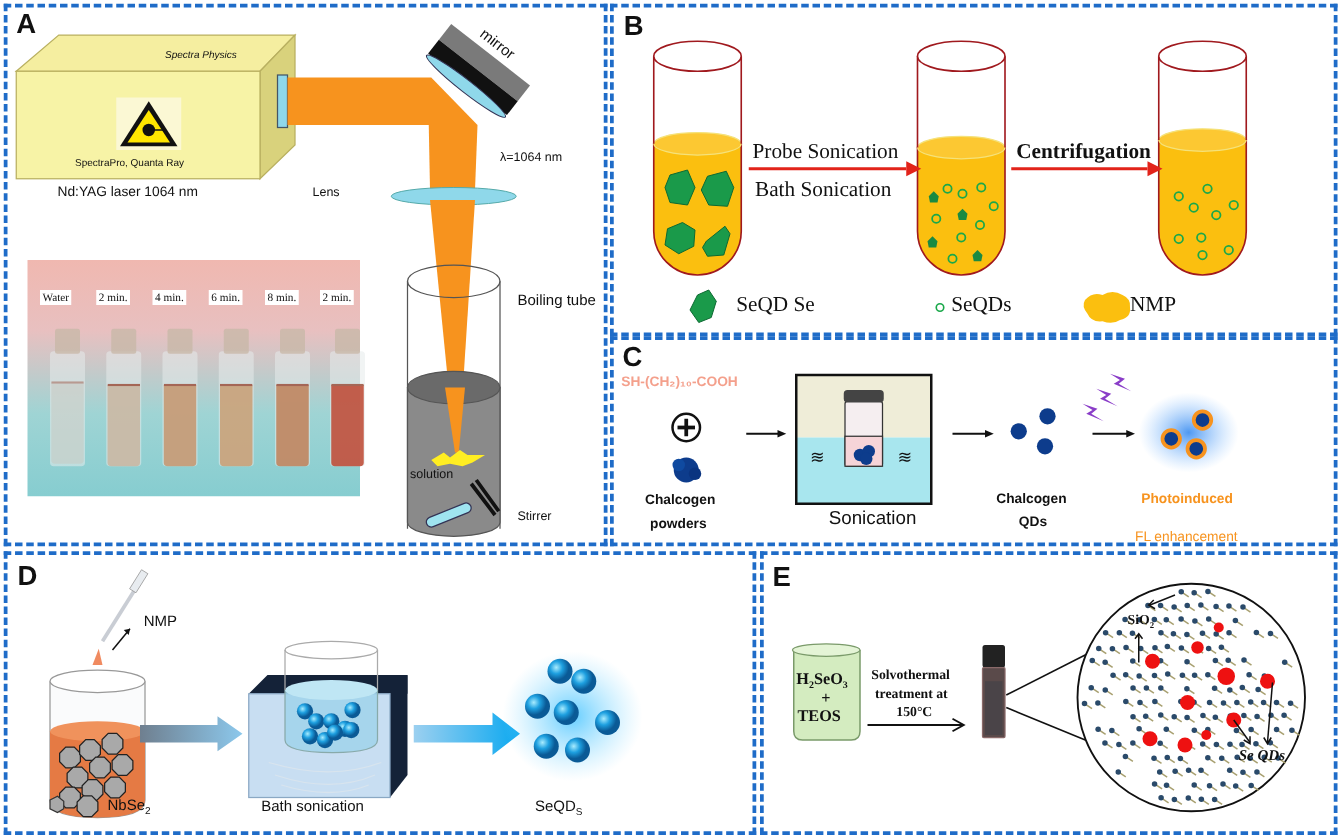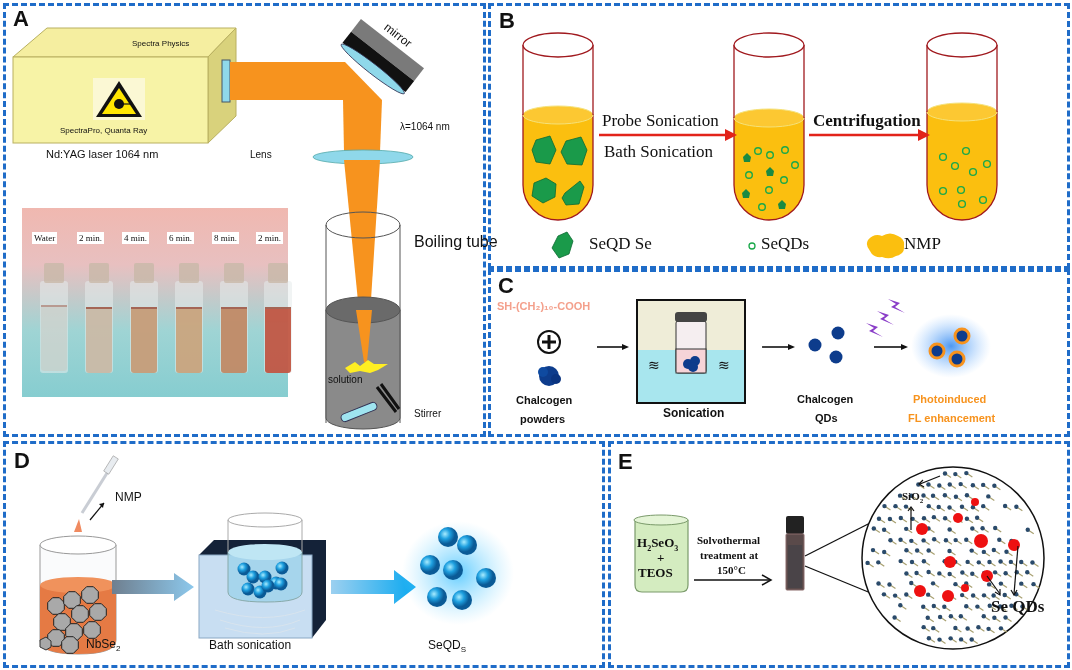--- a/index.html
+++ b/index.html
@@ -55,27 +55,27 @@
     <ellipse cx="363" cy="310" rx="37" ry="13" fill="#6a6a6a" stroke="#555"></ellipse>
   </g>
   <polygon points="356,310 372,310 367,362 364,362" fill="#f7931e"></polygon>
   <polygon points="345,368 355,362 360,366 368,360 374,364 388,364 378,370 370,373 360,371 350,373" fill="#ffee22"></polygon>
   <g>
     <rect x="340" y="408" width="38" height="8" rx="4" fill="#9fe4f0" stroke="#335" transform="rotate(-22 359 412)"></rect>
     <path d="M377,387 L396,412 M381,384 L399,409" stroke="#111" stroke-width="3" fill="none"></path>
   </g>
 </svg>
 
-<span class="t sans" style="left:132px;top:39px;font-size:8px;">Spectra Physics</span>
+<span class="t sans" style="left:132px;top:39px;font-size:8px;font-style:italic;">Spectra Physics</span>
 <span class="t sans" style="left:28px;top:126px;font-size:8px;padding-left:32px;">SpectraPro, Quanta Ray</span>
 <span class="t sans" style="left:46px;top:148px;font-size:11px;">Nd:YAG laser 1064 nm</span>
 <span class="t sans" style="left:390px;top:20px;font-size:12px;transform:rotate(38deg);transform-origin:left top;">mirror</span>
 <span class="t sans" style="left:400px;top:121px;font-size:10px;">λ=1064 nm</span>
 <span class="t sans" style="left:250px;top:149px;font-size:10px;">Lens</span>
-<span class="t sans" style="left:414px;top:233px;font-size:16px;">Boiling tube</span>
+<span class="t sans" style="left:414px;top:233px;font-size:12px;">Boiling tube</span>
 <span class="t sans" style="left:328px;top:374px;font-size:10px;">solution</span>
 <span class="t sans" style="left:414px;top:408px;font-size:10px;">Stirrer</span>
 
 <div style="position:absolute;left:22px;top:208px;width:266px;height:189px;background:linear-gradient(180deg,#f0b8b0 0%,#e8c0c0 30%,#9fd4d4 65%,#86cdd0 100%);"></div>
 <div id="vials" style="position:absolute;left:22px;top:208px;width:266px;height:238px;">
     <div style="position: absolute; left: 18px; top: 55px; width: 28px; height: 110px;">
       <div style="position: absolute; left: 0px; top: 18px; width: 28px; height: 92px; background: rgba(230, 235, 235, 0.55); border-radius: 3px;"></div>
       <div style="position: absolute; left: 4px; top: 0px; width: 20px; height: 20px; background: rgb(200, 184, 168); opacity: 0.8; border-radius: 2px;"></div>
       <div style="position: absolute; left: 1px; top: 42px; width: 26px; height: 64px; background: rgb(200, 200, 192); border-top: 2px solid rgb(160, 90, 72); opacity: 0.5; border-radius: 0px 0px 3px 3px;"></div>
     </div>
@@ -258,25 +258,25 @@
       </defs>
     <ellipse cx="951" cy="346" rx="40" ry="32" fill="url(#glowC)"></ellipse>
     <circle cx="962" cy="336" r="7" fill="#0d3c8c" stroke="#f7931e" stroke-width="3"></circle>
     <circle cx="937" cy="351" r="7" fill="#0d3c8c" stroke="#f7931e" stroke-width="3"></circle>
     <circle cx="957" cy="359" r="7" fill="#0d3c8c" stroke="#f7931e" stroke-width="3"></circle>
   </g>
 </svg>
 
 <span class="t sans" style="left:516px;top:394px;font-size:11px;font-weight:bold;">Chalcogen</span>
 <span class="t sans" style="left:520px;top:413px;font-size:11px;font-weight:bold;">powders</span>
-<span class="t sans" style="left:663px;top:406px;font-size:12px;font-weight:bold;">Sonication</span>
+<span class="t sans" style="left:663px;top:406px;font-size:15px;font-weight:normal;">Sonication</span>
 <span class="t sans" style="left:797px;top:393px;font-size:11px;font-weight:bold;">Chalcogen</span>
 <span class="t sans" style="left:815px;top:412px;font-size:11px;font-weight:bold;">QDs</span>
 <span class="t sans" style="left:913px;top:393px;font-size:11px;font-weight:bold;color:#f7931e;">Photoinduced</span>
-<span class="t sans" style="left:908px;top:412px;font-size:11px;font-weight:bold;color:#f7931e;">FL enhancement</span>
+<span class="t sans" style="left:908px;top:424px;font-size:11px;font-weight:normal;color:#f7931e;">FL enhancement</span>
 
 <div class="panel" style="left:3px;top:441px;width:602px;height:227px;"></div>
 <div class="plabel" style="left:14px;top:448px;">D</div>
 
 <svg width="1072" height="670">
   <defs>
     <linearGradient id="arrowD1" x1="0" x2="1">
         <stop offset="0" stop-color="#6f7f8f"></stop>
         <stop offset="1" stop-color="#8cc8ec"></stop>
       </linearGradient>
@@ -708,13 +708,13 @@
   </g>
 </svg>
 
 <span class="t serif" style="left:637px;top:535px;font-size:13px;font-weight:bold;"><span>H</span><sub style="font-size:8px;">2</sub><span>SeO</span><sub style="font-size:8px;">3</sub></span>
 <span class="t serif" style="left:657px;top:550px;font-size:13px;font-weight:bold;">+</span>
 <span class="t serif" style="left:638px;top:565px;font-size:13px;font-weight:bold;">TEOS</span>
 <span class="t serif" style="left:697px;top:534px;font-size:11px;font-weight:bold;">Solvothermal</span>
 <span class="t serif" style="left:700px;top:549px;font-size:11px;font-weight:bold;">treatment at</span>
 <span class="t serif" style="left:717px;top:564px;font-size:11px;font-weight:bold;">150°C</span>
 <span class="t serif" style="left:902px;top:490px;font-size:11px;font-weight:bold;"><span>SiO</span><sub style="font-size:7px;">2</sub></span>
-<span class="t serif" style="left:991px;top:597px;font-size:17px;font-weight:bold;">Se QDs</span>
+<span class="t serif" style="left:991px;top:597px;font-size:12px;font-weight:bold;font-style:italic;">Se QDs</span>
 
 </body></html>

